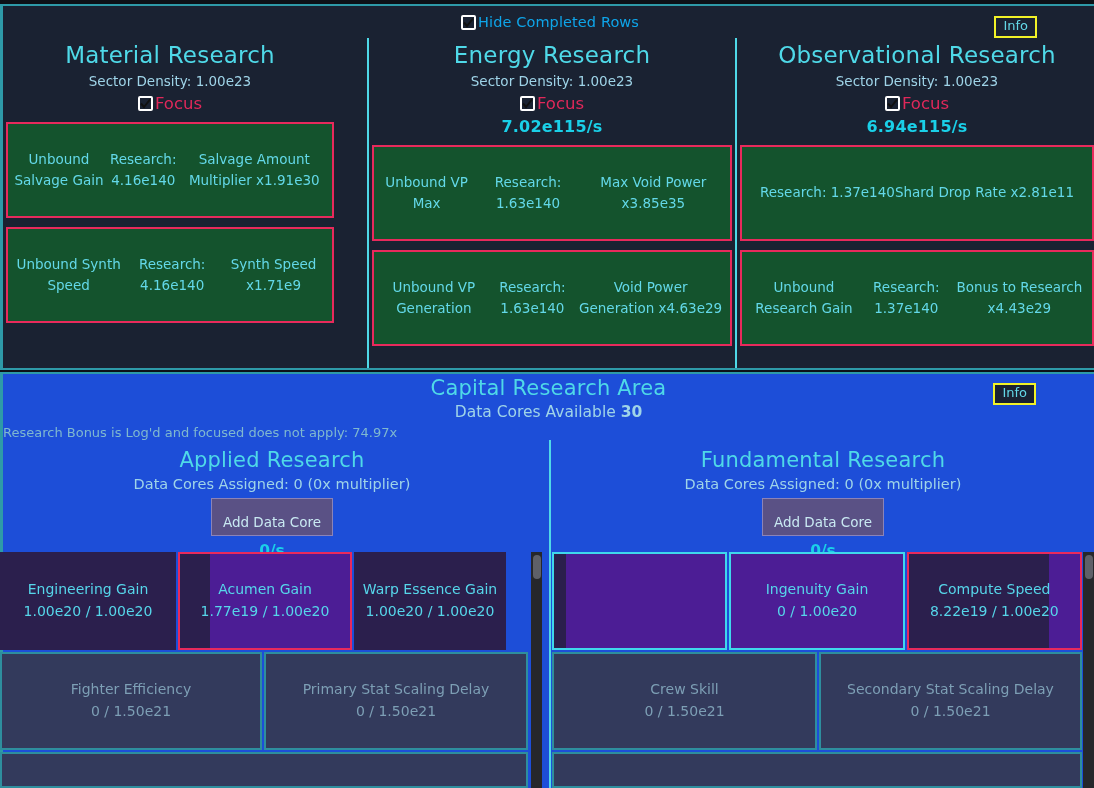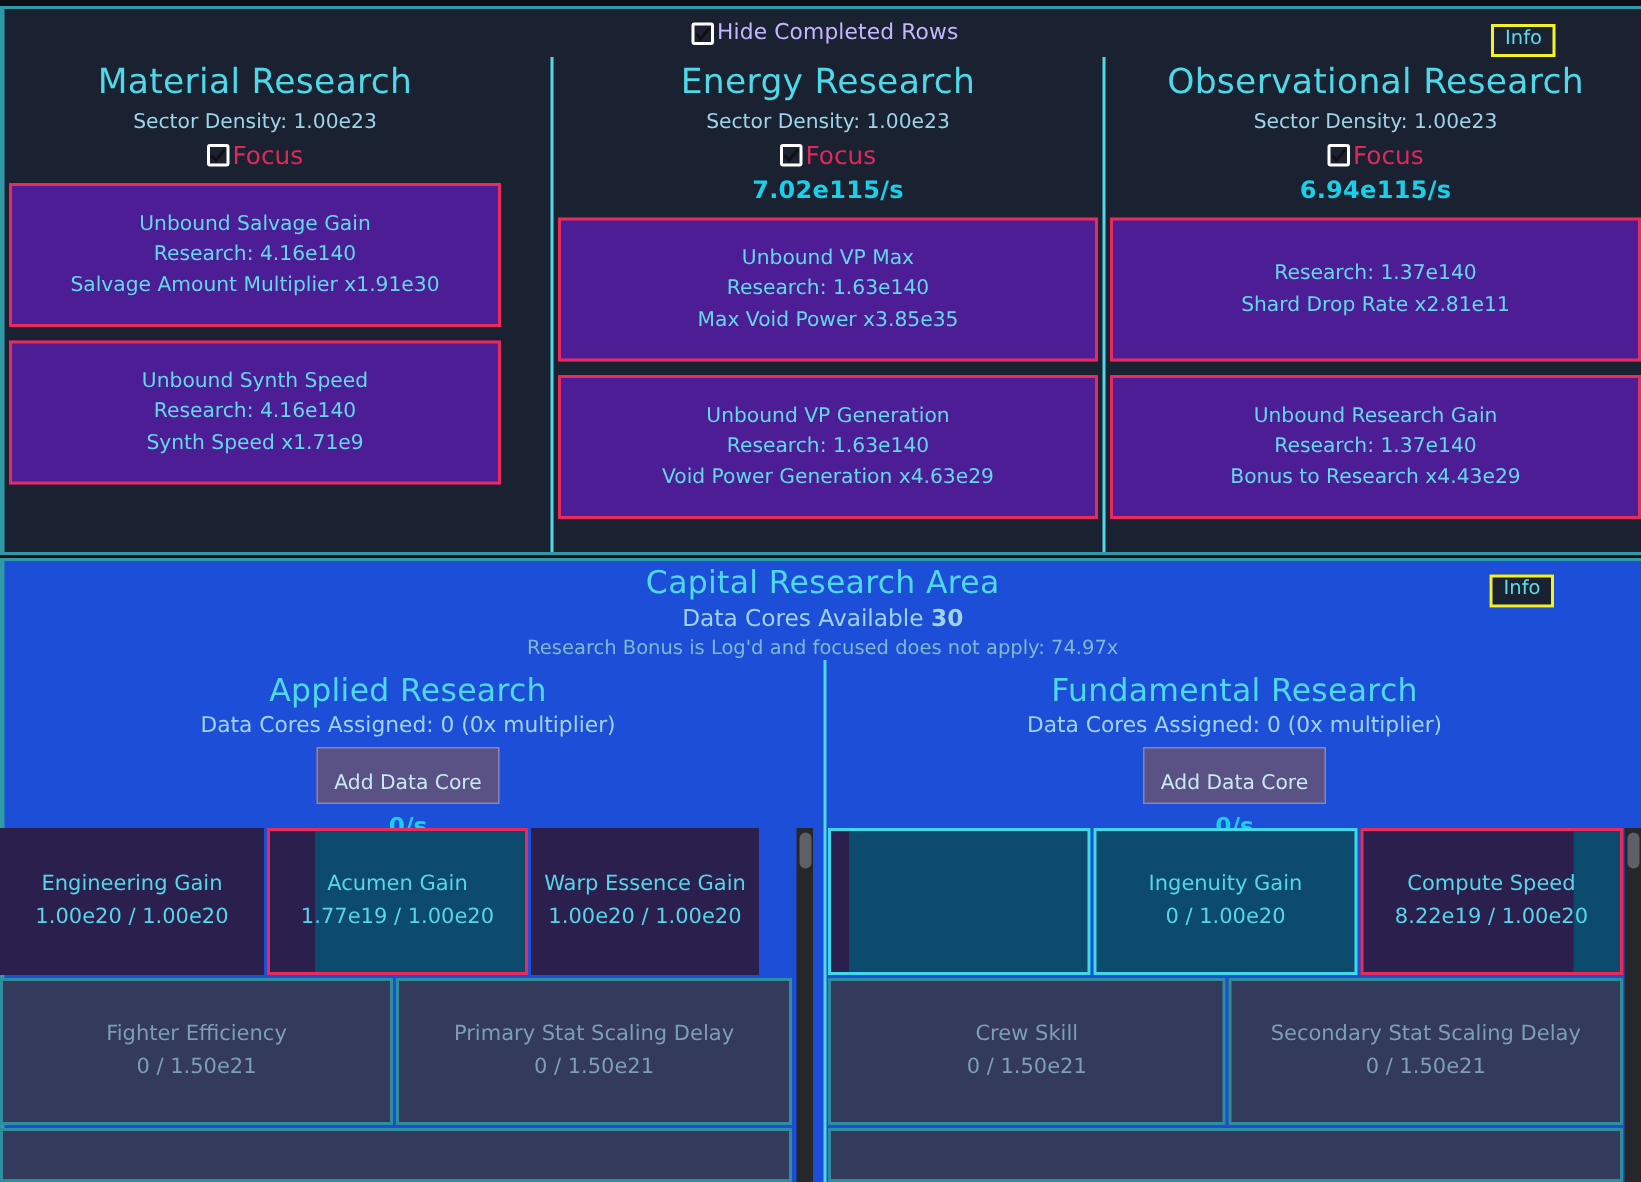--- a/index.html
+++ b/index.html
@@ -28,21 +28,21 @@
   .chk {
     width: 15px; height: 15px;
     border: 2px solid #ffffff;
     background: #1a2232;
     border-radius: 2px;
     display: inline-flex; align-items: center; justify-content: center;
     flex: 0 0 auto;
   }
   .chk svg { display:block; }
   #hide-completed-label {
-    color: #c4b5fd; font-size: 14.5px; letter-spacing: .1px;
+    color: #0ea5e9; font-size: 14.5px; letter-spacing: .1px;
   }
   #info-btn-top {
     position: absolute; right: 57px; top: 10px;
     border: 2px solid #f2f227;
     color: #63d8e8;
     font-size: 13px;
     padding: 1px 7px 2px;
     background: #1a2232;
     line-height: 1.15;
   }
@@ -85,24 +85,24 @@
     gap: 2px; margin-top: 5px;
   }
   .focus-label { color: #e0285a; font-size: 16.5px; }
   .col-rate {
     text-align: center; color: #1ad0e8; font-size: 16px;
     font-weight: bold; margin-top: 4px; letter-spacing: .2px;
   }
 
   .res-card {
     margin: 9px 3px 0 3px;
-    background: #4c1d95;
+    background: #14532d;
     border: 2px solid #e82a5c;
     height: 96px;
-    display: flex; flex-direction: column;
+    display: flex; flex-direction: row;
     align-items: center; justify-content: center;
     padding: 4px 6px;
   }
   .res-card .line {
     color: #63d8e8; font-size: 13.5px; line-height: 1.52;
     text-align: center;
   }
 
   
   #capital-panel {
@@ -115,21 +115,21 @@
   }
   #cap-title {
     text-align: center; color: #4fd9e8; font-size: 21px;
     margin-top: 2px; letter-spacing: .2px;
   }
   #cap-cores {
     text-align: center; color: #9fd4e8; font-size: 15.5px; margin-top: 3px;
   }
   #cap-cores b { color: #9fd4e8; font-weight: bold; }
   #cap-bonus {
-    text-align: center; color: #7fb8cf; font-size: 13px; margin-top: 4px;
+    color: #7fb8cf; font-size: 13px; margin-top: 4px;
   }
 
   #cap-divider {
     position: absolute; left: 549px; top: 440px; width: 2px; height: 348px;
     background: #4fd9e8; z-index: 4;
   }
 
   .cap-col { position: absolute; top: 448px; }
   #cap-col-applied     { left: 0;   width: 544px; }
   #cap-col-fundamental { left: 552px; width: 542px; }
@@ -155,21 +155,21 @@
   #applied-grid { width: 530px; }
   #fundamental-grid { width: 530px; }
 
   .cap-row { display: flex; gap: 2px; margin-bottom: 2px; }
   .cap-cell {
     position: relative;
     height: 98px;
     display: flex; flex-direction: column;
     align-items: center; justify-content: center;
     overflow: hidden;
-    background: #0c4a6e;
+    background: #4c1d95;
   }
   .cap-cell .fill {
     position: absolute; left: 0; top: 0; bottom: 0;
     background: #2b1f4d;
   }
   .cap-cell .cell-txt { position: relative; z-index: 2; text-align: center; }
   .cap-cell .cell-name { color: #56d6ea; font-size: 14px; line-height: 1.55; }
   .cap-cell .cell-val  { color: #56d6ea; font-size: 14px; line-height: 1.55; }
 
   .cap-cell.border-cyan   { border: 2px solid #3fd8ec; }

